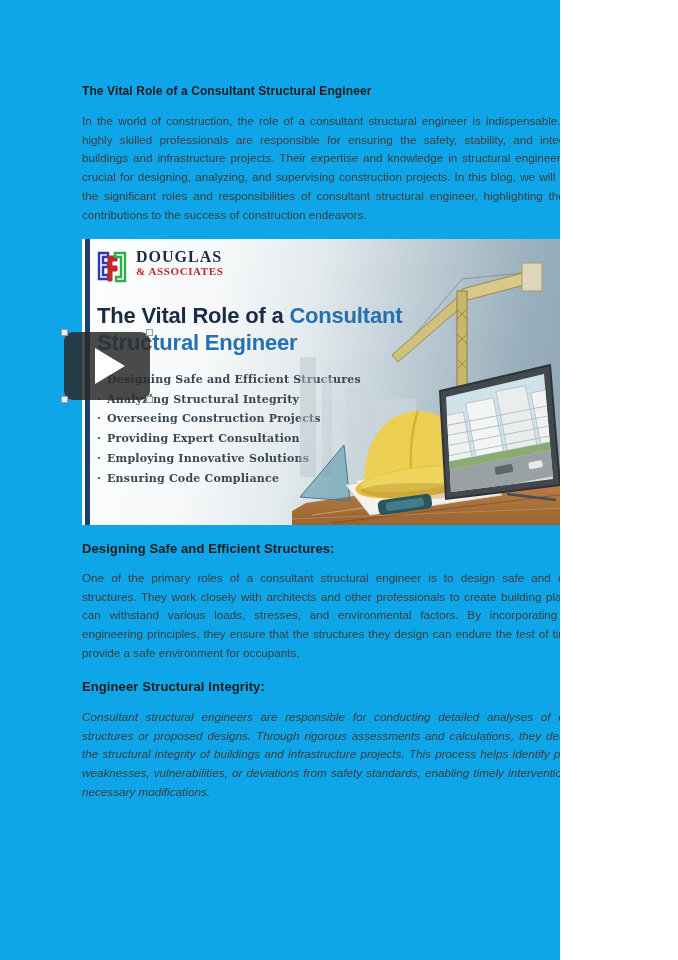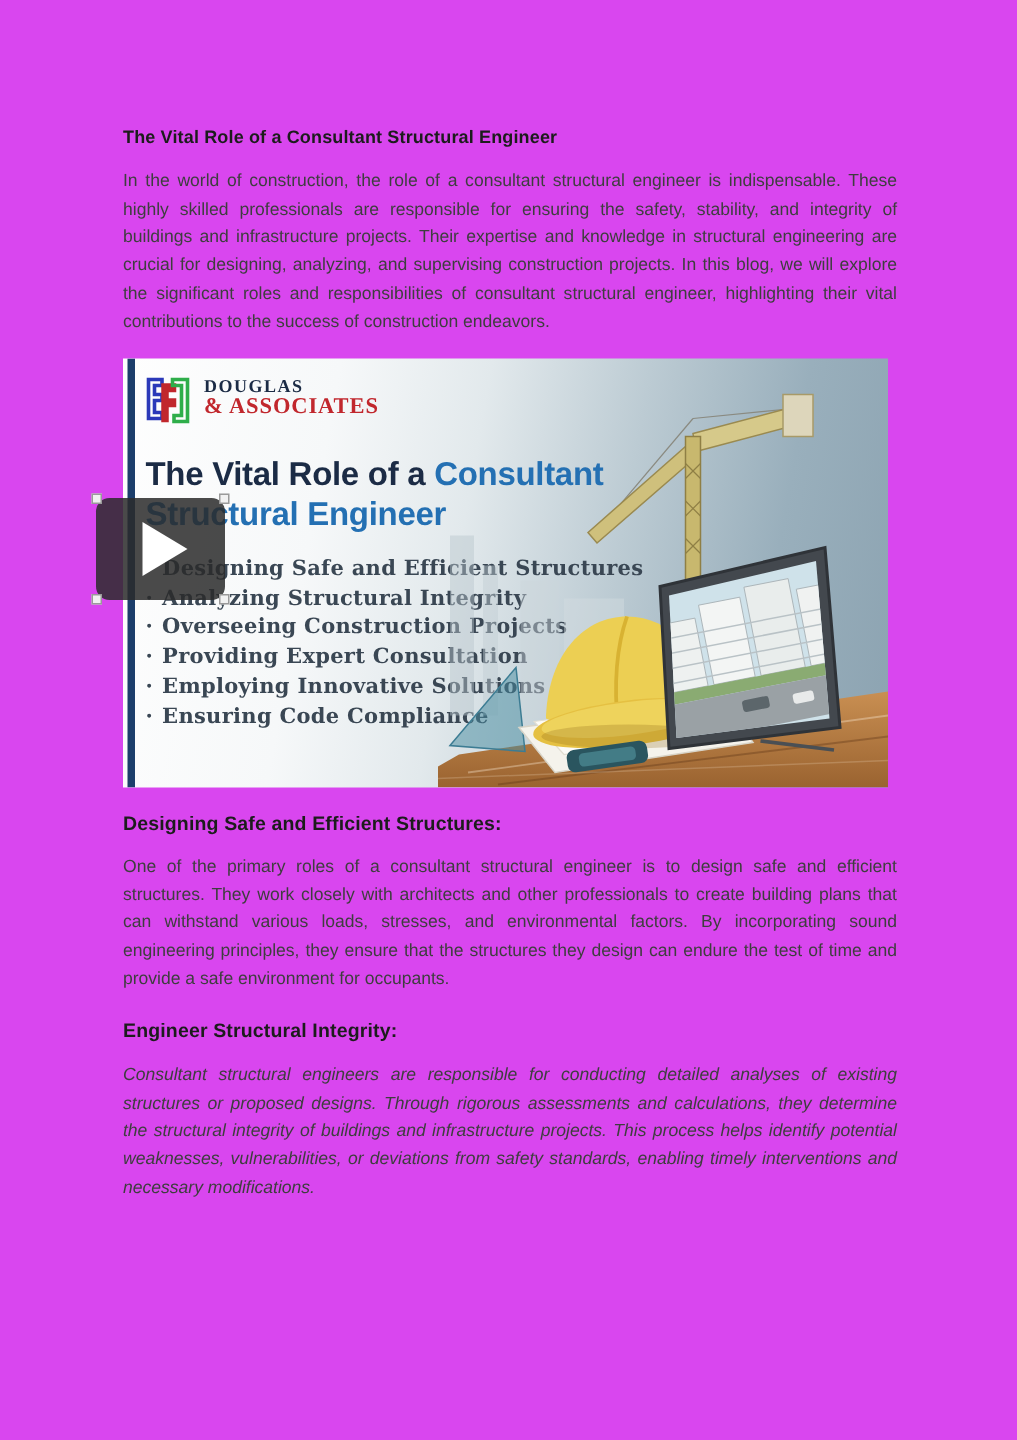--- a/index.html
+++ b/index.html
@@ -1,17 +1,17 @@
 <!DOCTYPE html>
 <html><head>
 <meta charset="utf-8">
 <style>
   html,body{margin:0;padding:0;background:#ffffff;}
   .page{
-    position:relative;width:678px;height:960px;background:#d946ef;overflow:hidden;
+    position:relative;width:560px;height:960px;background:#0ea5e9;overflow:hidden;
     font-family:"Liberation Sans",sans-serif;
   }
   .page-title{
     position:absolute;left:82px;top:84px;width:516px;
     font-size:12px;font-weight:bold;color:#1c1c1c;letter-spacing:0.1px;
   }
   .body-par{
     position:absolute;left:82px;width:516px;
     font-size:11.7px;line-height:18.7px;color:#3e3e3e;
     text-align:justify;
@@ -30,31 +30,31 @@
   
   .banner{
     position:absolute;left:82px;top:239px;width:510px;height:286px;overflow:hidden;
     background:linear-gradient(100deg,#fefefe 0%,#f6f8f9 26%,#e2e9ec 44%,#bccbd3 63%,#99afbc 82%,#8ca3b1 100%);
   }
   .banner-bar{
     position:absolute;left:3px;top:0;width:5px;height:286px;background:#1c3e6b;
   }
   .logo{position:absolute;left:14px;top:12px;display:flex;align-items:flex-start;}
   .logo-text{margin-left:9px;font-family:"Liberation Serif",serif;}
-  .logo-name{font-size:12px;font-weight:bold;color:#1b2b45;letter-spacing:1px;line-height:12px;}
-  .logo-suffix{font-size:15px;font-weight:bold;color:#c1272d;letter-spacing:0.6px;line-height:12px;margin-top:2px;text-align:right;}
+  .logo-name{font-size:16px;font-weight:bold;color:#1b2b45;letter-spacing:1px;line-height:12px;}
+  .logo-suffix{font-size:11px;font-weight:bold;color:#c1272d;letter-spacing:0.6px;line-height:12px;margin-top:2px;text-align:right;}
   .banner-title{
     position:absolute;left:15px;top:63px;width:330px;
     font-size:22px;font-weight:bold;line-height:27px;letter-spacing:-0.2px;
   }
   .bt-dark{color:#1b2b45;}
   .bt-blue{color:#2470b3;}
   .banner-bullets{
     position:absolute;left:15px;top:131px;margin:0;padding:0;list-style:none;
-    font-family:"DejaVu Serif",serif;font-size:14px;font-weight:600;
+    font-family:"DejaVu Serif",serif;font-size:11px;font-weight:600;
     color:#3a4754;line-height:19.7px;letter-spacing:0.2px;
   }
   .banner-bullets li{white-space:nowrap;}
   .bm{margin-right:6px;font-weight:bold;}
   .scene{position:absolute;right:0;top:0;width:300px;height:286px;}
 
   
   .play-btn{
     position:absolute;left:64px;top:332px;width:86px;height:68px;
     background:rgba(42,42,42,0.85);border-radius:9px;cursor:pointer;

